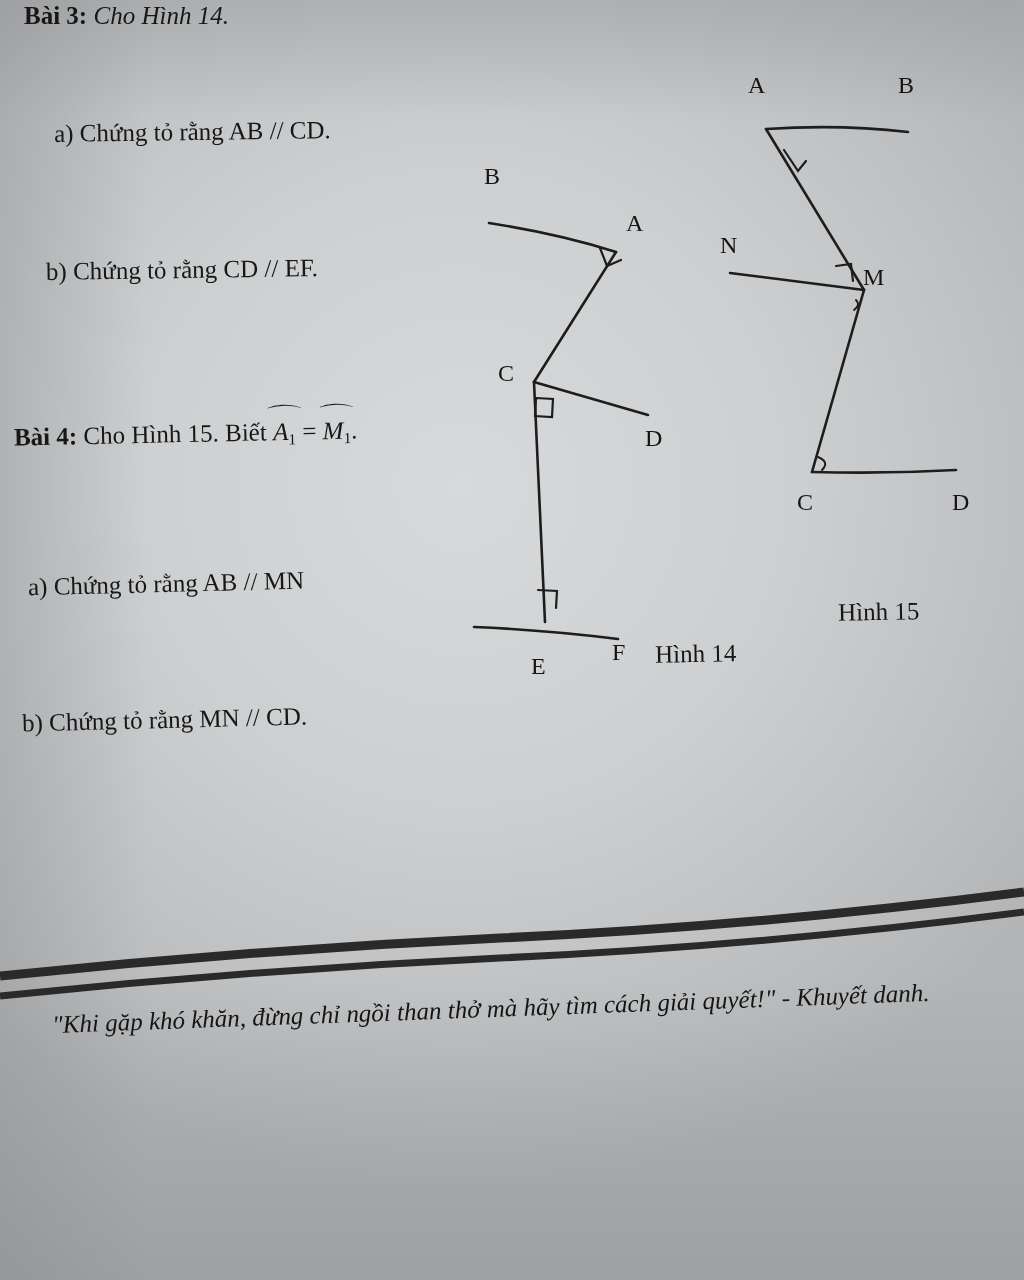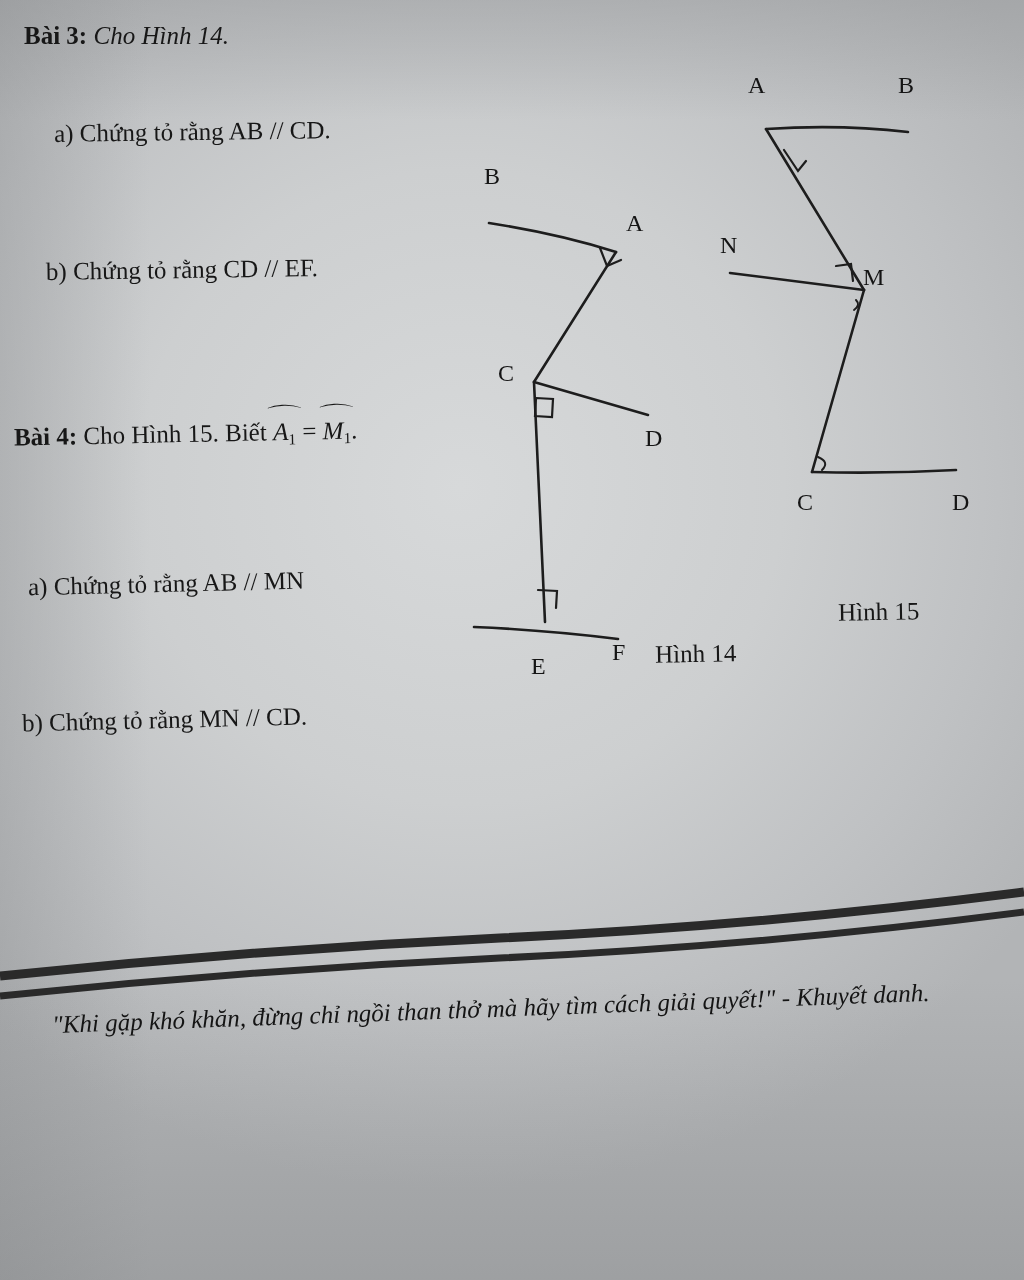--- a/index.html
+++ b/index.html
@@ -42,21 +42,21 @@
   
   .txt {
     position: absolute;
     font-family: "Liberation Serif", serif;
     color: #171717;
     white-space: nowrap;
   }
   .b { font-weight: bold; }
   .i { font-style: italic; }
 
-  .line-bai3 { left: 24px; top: 2px; font-size: 25px; margin-top: 20px; }
+  .line-bai3 { left: 24px; top: 2px; font-size: 25px; }
   .line-a1   { left: 54px; top: 118px; font-size: 25px; transform: rotate(-0.8deg); }
   .line-b1   { left: 46px; top: 256px; font-size: 25px; transform: rotate(-0.8deg); }
   .line-bai4 { left: 14px; top: 420px; font-size: 25px; transform: rotate(-1.2deg); }
   .line-a2   { left: 28px; top: 570px; font-size: 25px; transform: rotate(-1.4deg); }
   .line-b2   { left: 22px; top: 706px; font-size: 25px; transform: rotate(-1.4deg); }
 
   .angle-wrap { position: relative; display: inline-block; }
   .angle-hat {
     position: absolute;
     left: 50%;

